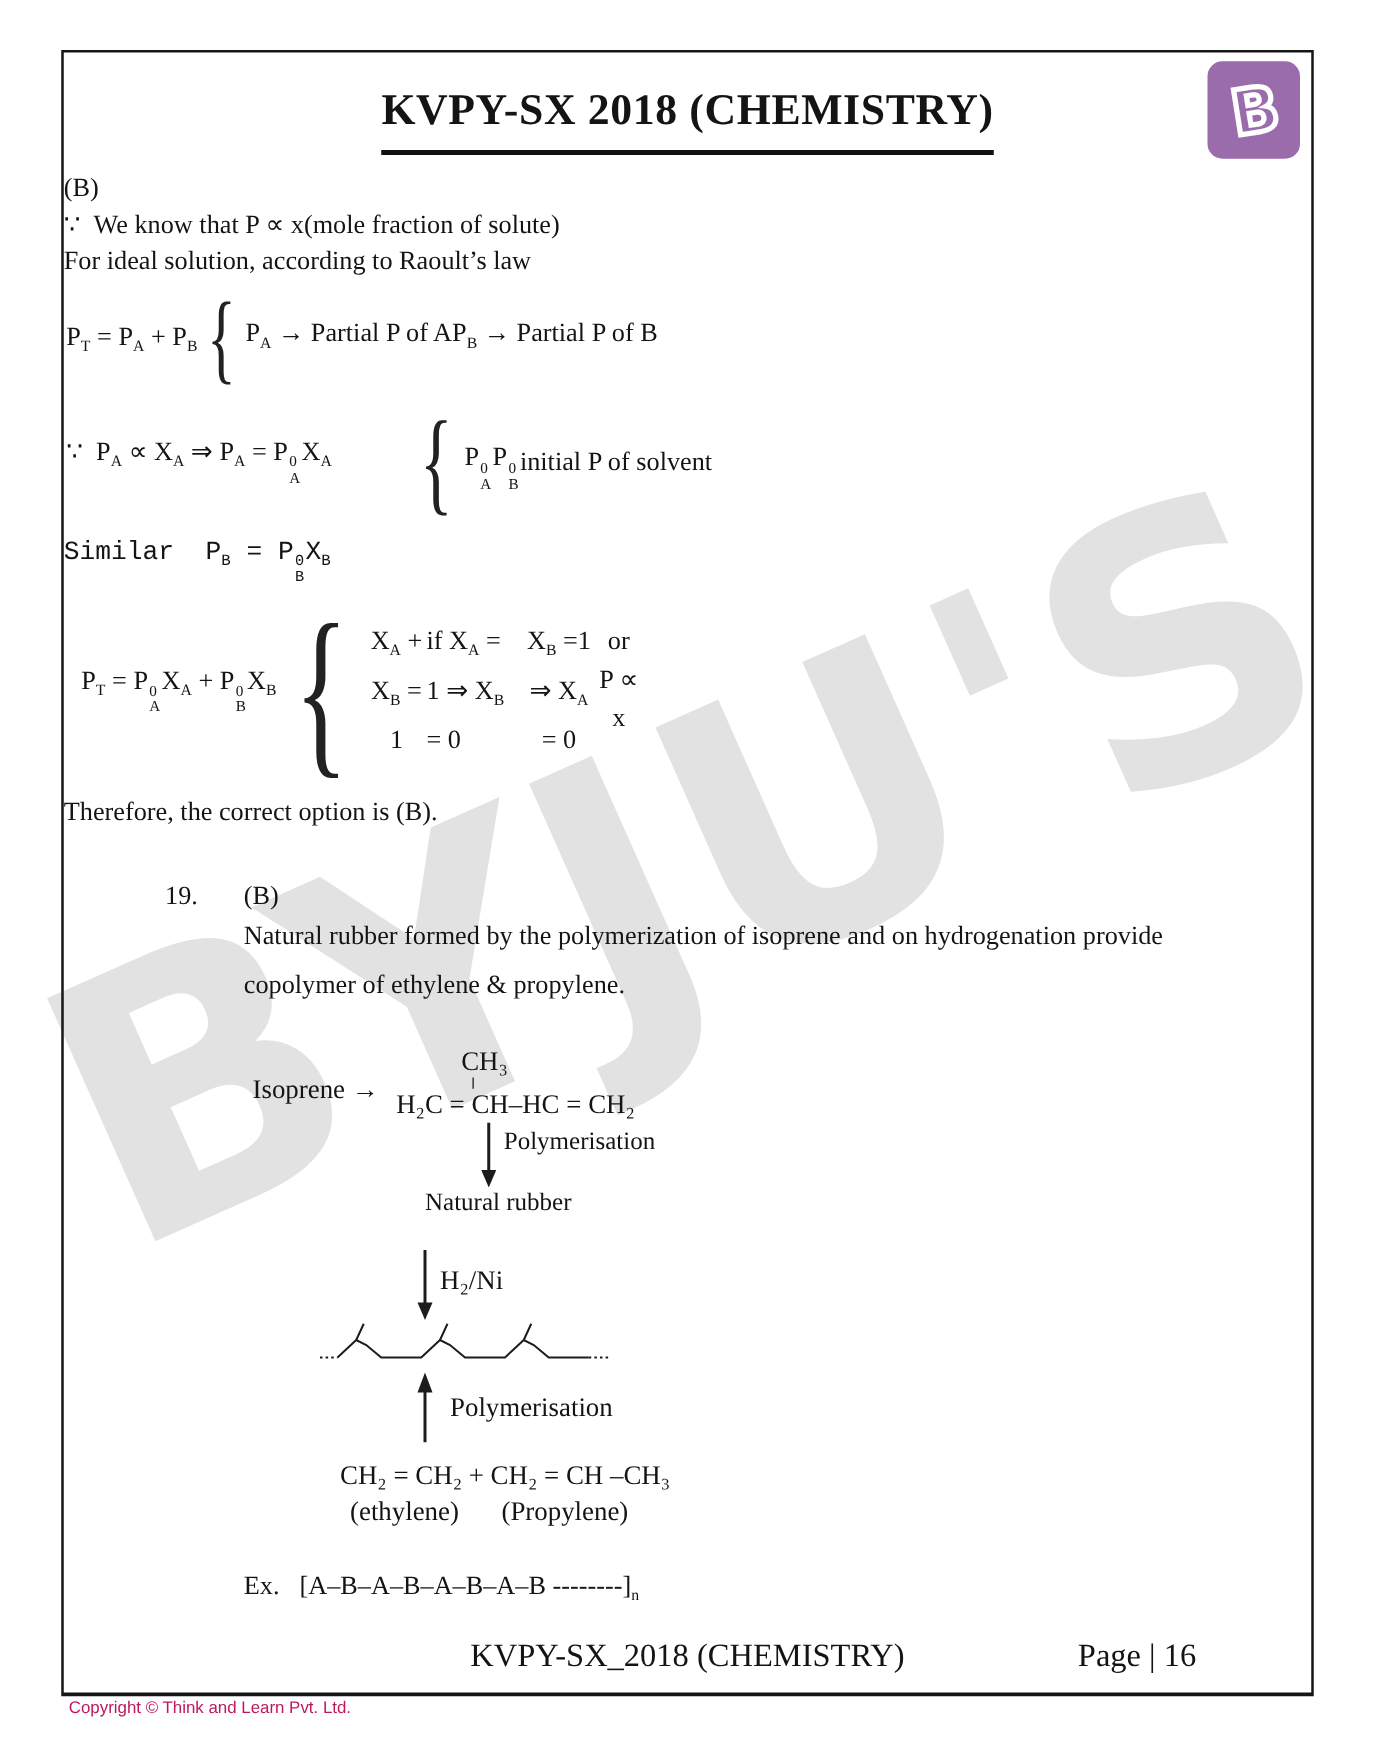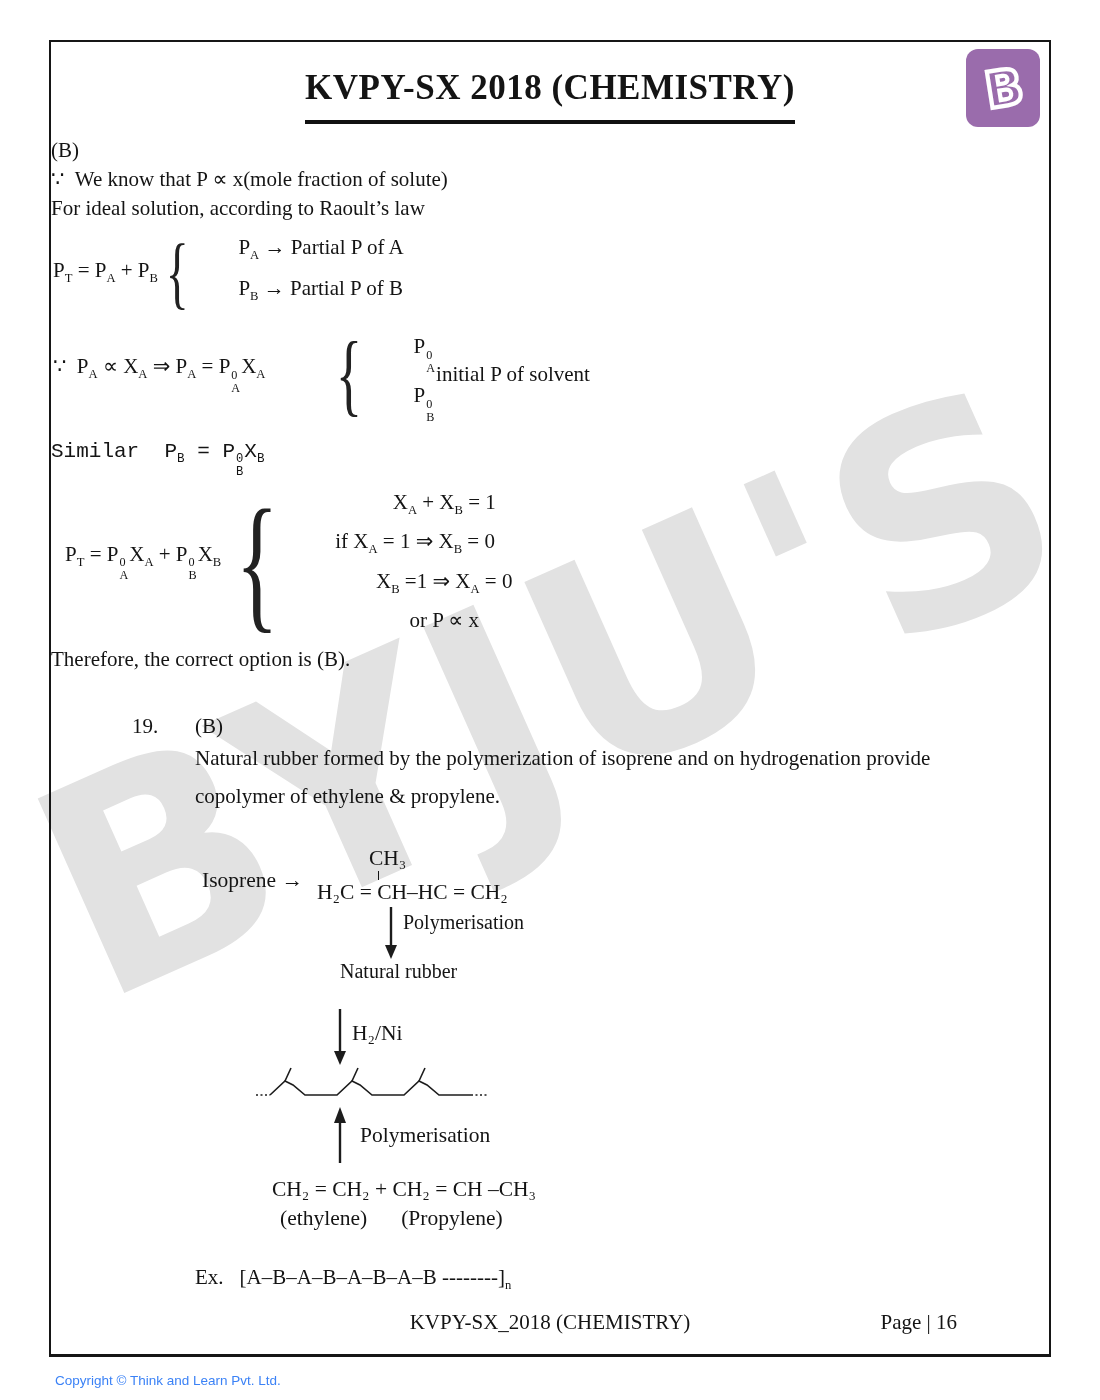--- a/index.html
+++ b/index.html
@@ -36,21 +36,21 @@
   .tline{margin-top:4px;}
   
   .eq{display:flex;align-items:center;}
   .brace{
     font-family:"Liberation Serif",serif;line-height:1;color:#222;
     transform:scaleX(0.6);flex:none;
   }
   .b2{font-size:80px;}
   .b2s{font-size:92px;}
   .b4{font-size:150px;}
-  .bcol{display:flex;flex-direction:column;margin-left:42px;}
+  .bcol{display:flex;}
   .bcol .r{line-height:33px;}
   .bcol.tall .r{line-height:42px;}
   .bcol.four{width:218px;}
   .bcol.four .r{line-height:31px;text-align:center;}
   .bcol.four .r.left{text-align:left;}
   sub{font-size:0.60em;}
   .stk{
     display:inline-flex;flex-direction:column;align-items:flex-start;
     font-size:0.58em;line-height:1.05;vertical-align:-0.45em;margin:0 1px 0 1px;
   }
@@ -78,27 +78,27 @@
   .zigzag{margin-left:60px;margin-top:-2px;display:block;}
   .ar3{margin-left:137px;margin-top:2px;}
   .ar3 .alabel{margin:16px 0 0 12px;font-size:21.5px;}
   .monomer-line{margin-left:77px;margin-top:14px;font-size:21.5px;}
   .monomer-labels{display:flex;margin-left:85px;margin-top:4px;font-size:21.5px;}
   .monomer-labels .gap{width:34px;flex:none;}
   .copoly{margin-top:36px;}
   .ex-row{display:flex;margin-top:34px;}
   .ex-label{flex:none;margin-right:16px;}
   
-  .footer{position:absolute;left:0;right:0;bottom:16px;height:28px;font-size:21px;z-index:2;}
+  .footer{position:absolute;left:0;right:0;bottom:16px;height:28px;font-size:26px;z-index:2;}
   .footer-center{position:absolute;left:0;right:0;text-align:center;}
   .footer-right{position:absolute;right:92px;}
   
   .copyright{
     position:absolute;left:55px;top:1358px;z-index:2;
-    font-family:"Liberation Sans",sans-serif;font-size:13.5px;color:#3b82f6;margin-top:15px;
+    font-family:"Liberation Sans",sans-serif;font-size:13.5px;color:#be185d;
   }
   svg line,svg path,svg polyline{stroke:#1c1c1c;}
 </style>
 </head>
 <body>
 
 <div class="watermark">BYJU'S</div>
 
 <div class="page-box">
   <div class="logo">

